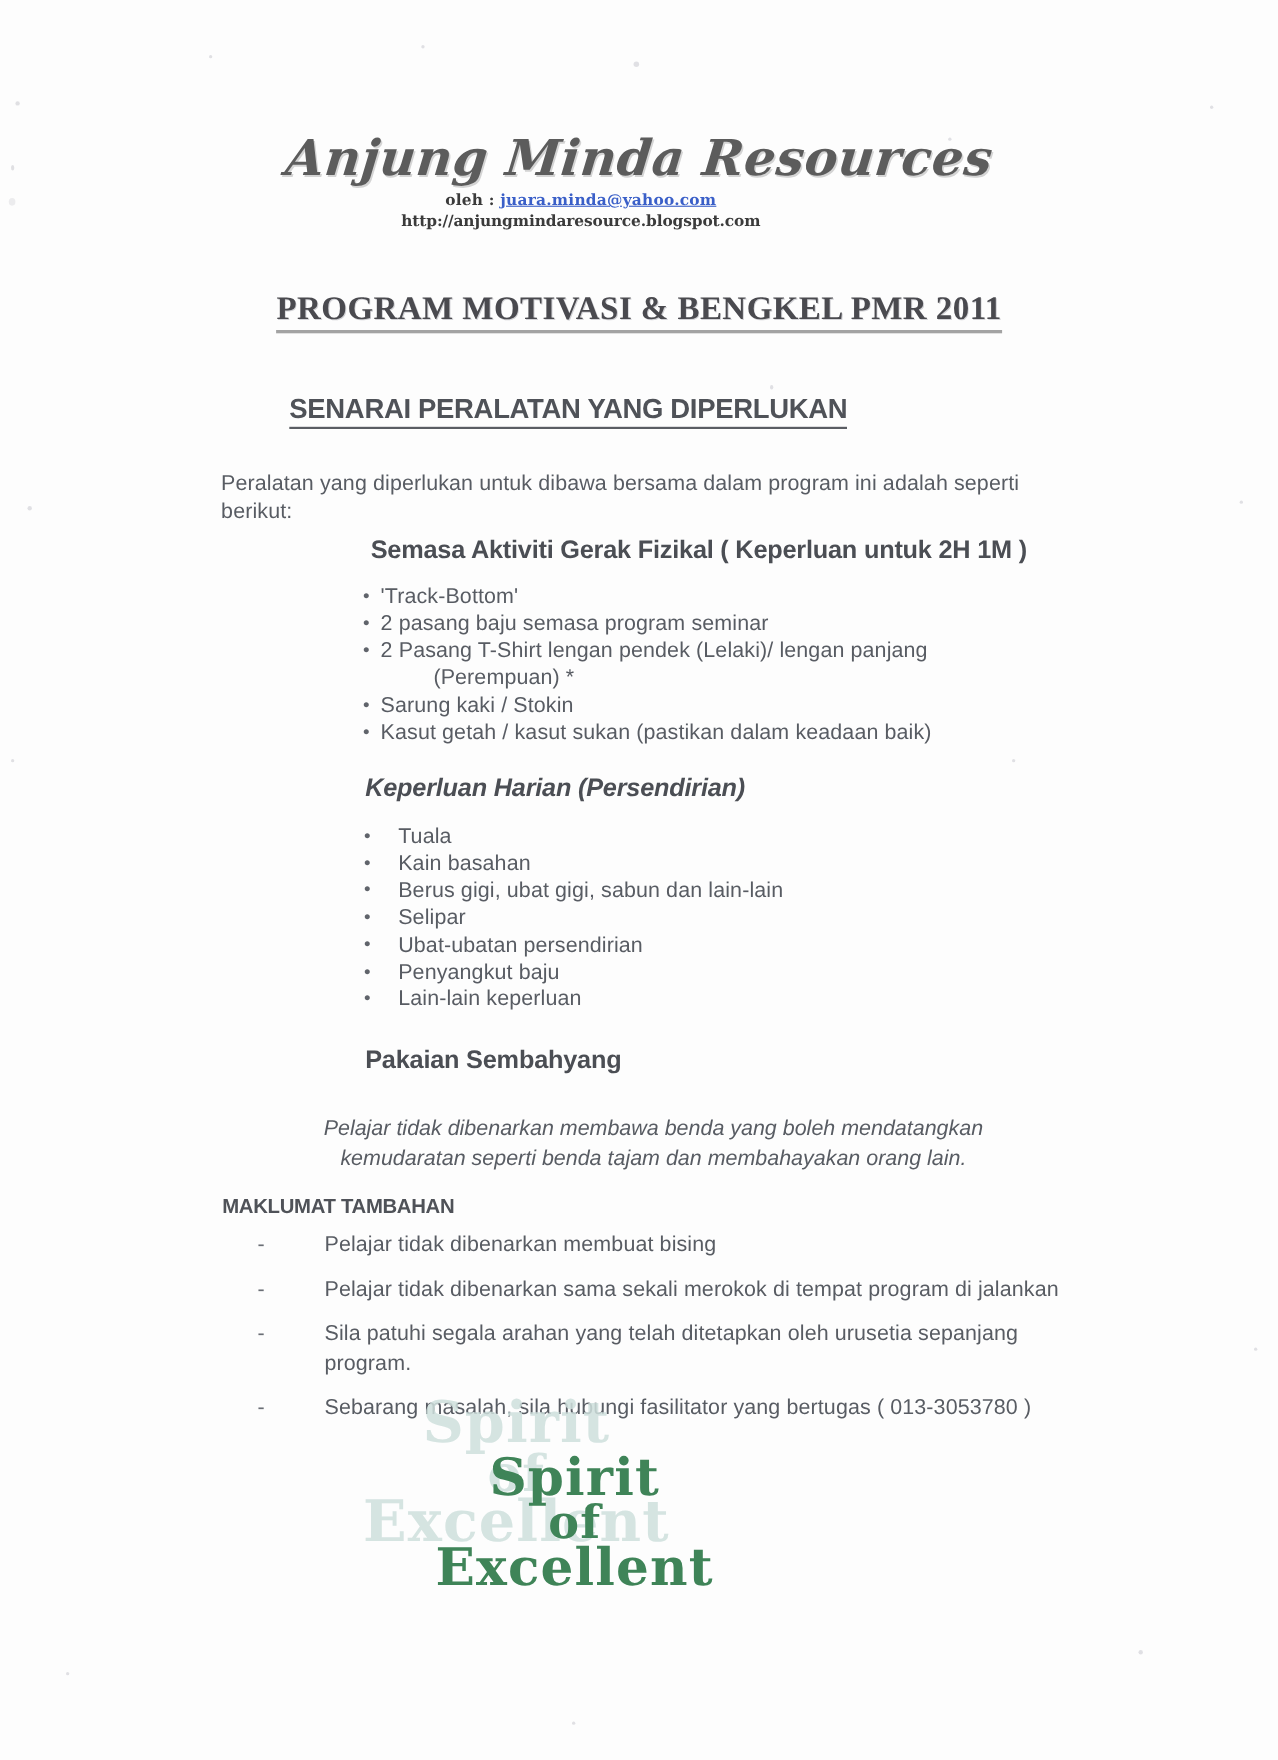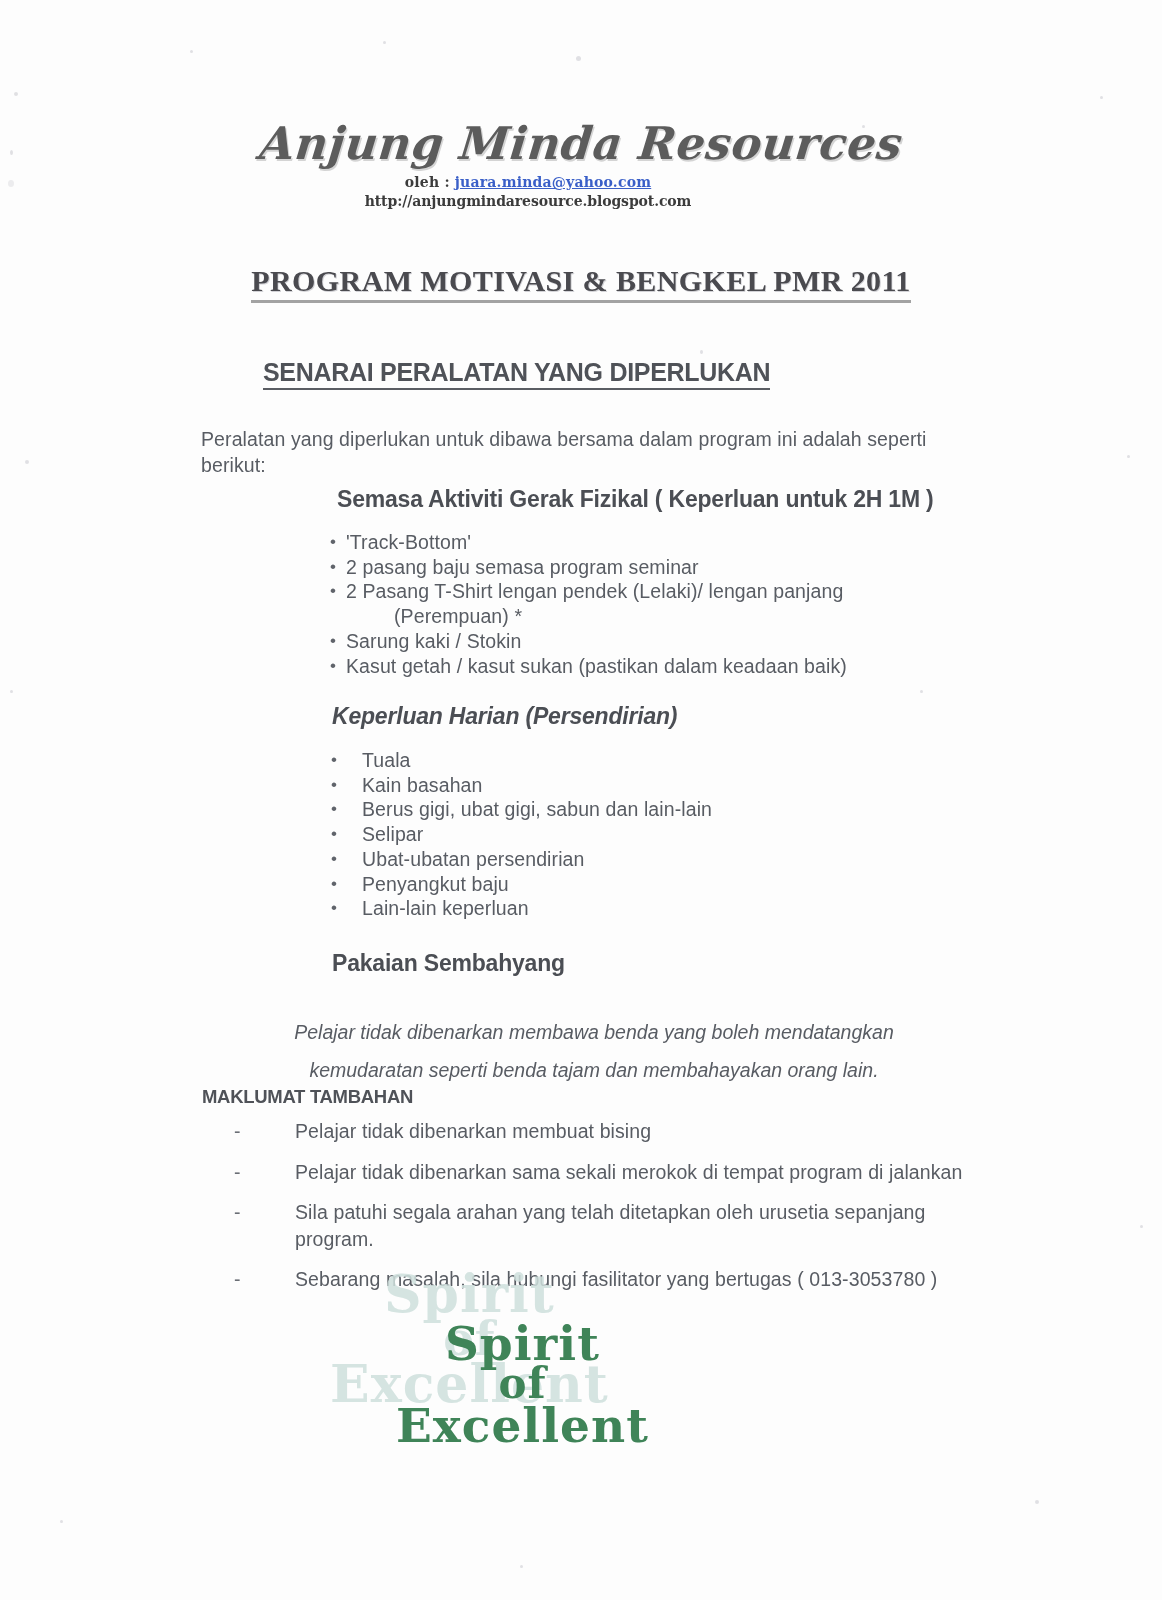--- a/index.html
+++ b/index.html
@@ -155,21 +155,21 @@
   #list-daily li .dot { left: 0; }
 
   #note-italic {
     position: absolute;
     left: 244px;
     top: 1013px;
     width: 700px;
     text-align: center;
     font-style: italic;
     font-size: 19.5px;
-    line-height: 38px;
+    line-height: 27px;
     color: #585c63;
   }
 
   #extra-heading {
     position: absolute;
     left: 202px;
     top: 1086px;
     font-weight: 700;
     font-size: 18.5px;
     letter-spacing: -.3px;

